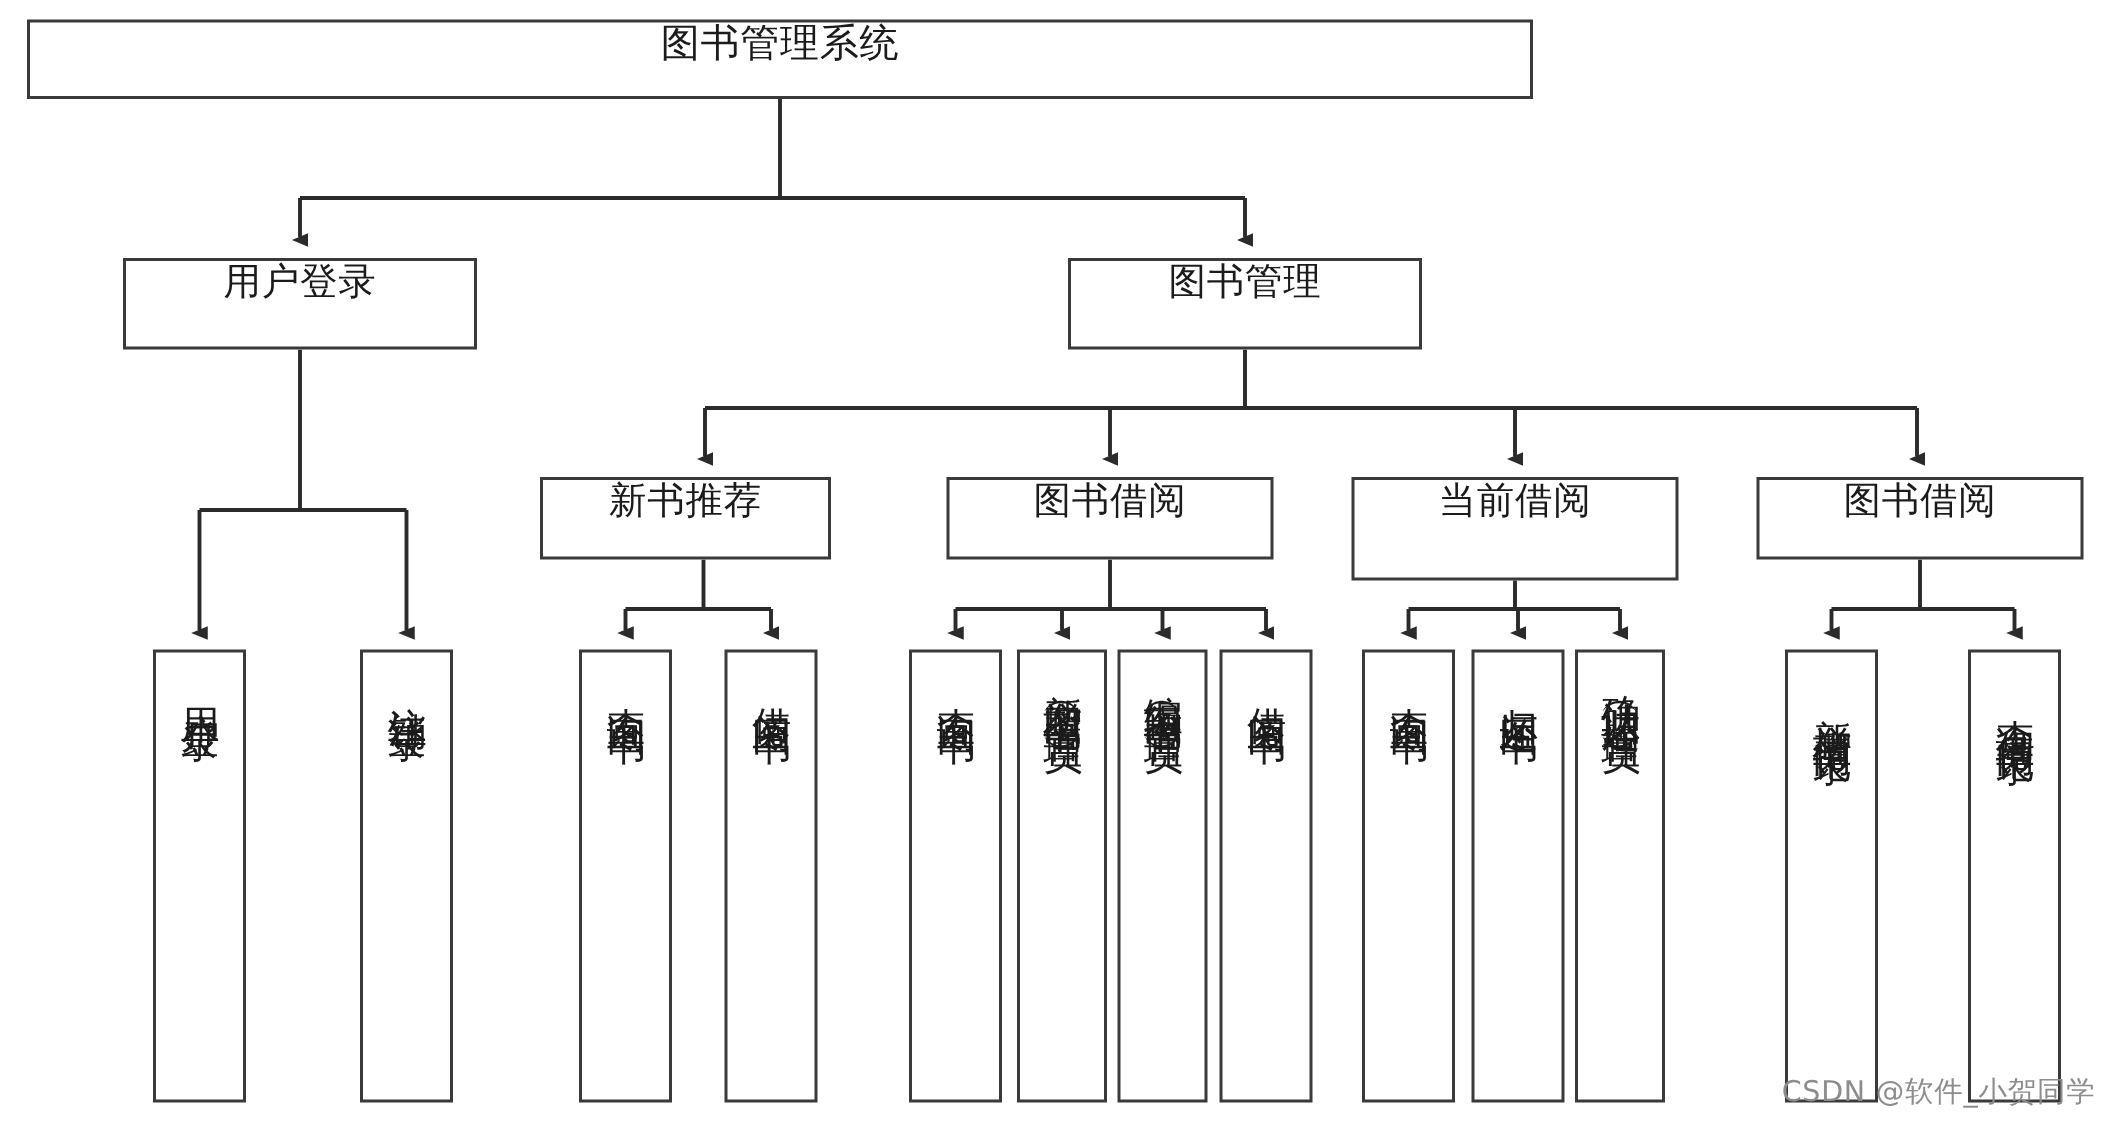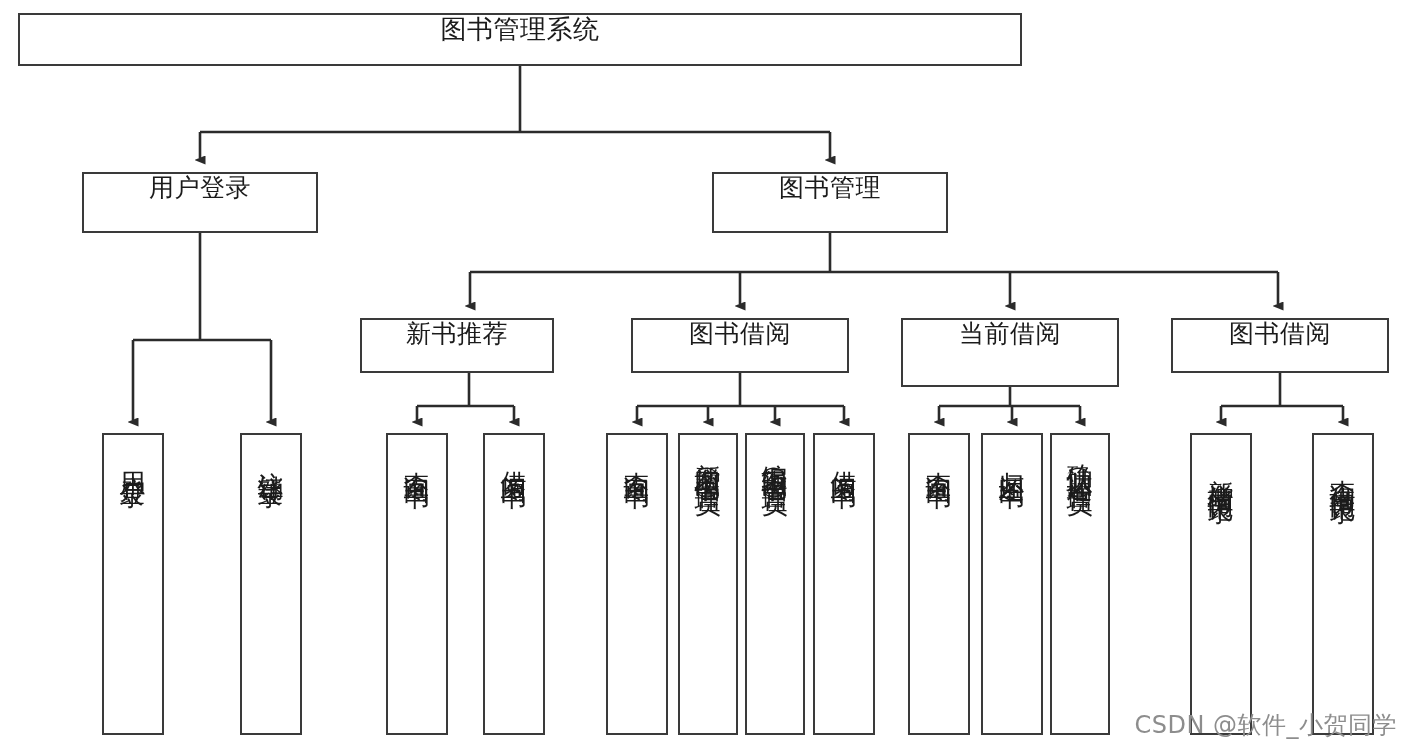--- a/index.html
+++ b/index.html
@@ -60,21 +60,21 @@
     text-orientation: upright;
     font-size: 26px;
     line-height: 1.0;
     letter-spacing: 4px;
     white-space: nowrap;
   }
   #watermark {
     position: absolute;
     right: 8px;
     bottom: 6px;
-    font-size: 24px;
+    font-size: 19px;
     color: #8d8d8d;
     white-space: nowrap;
     letter-spacing: 0.5px;
   }
 </style>
 </head>
 <body>
 
 <div id="diagram-root">
 

